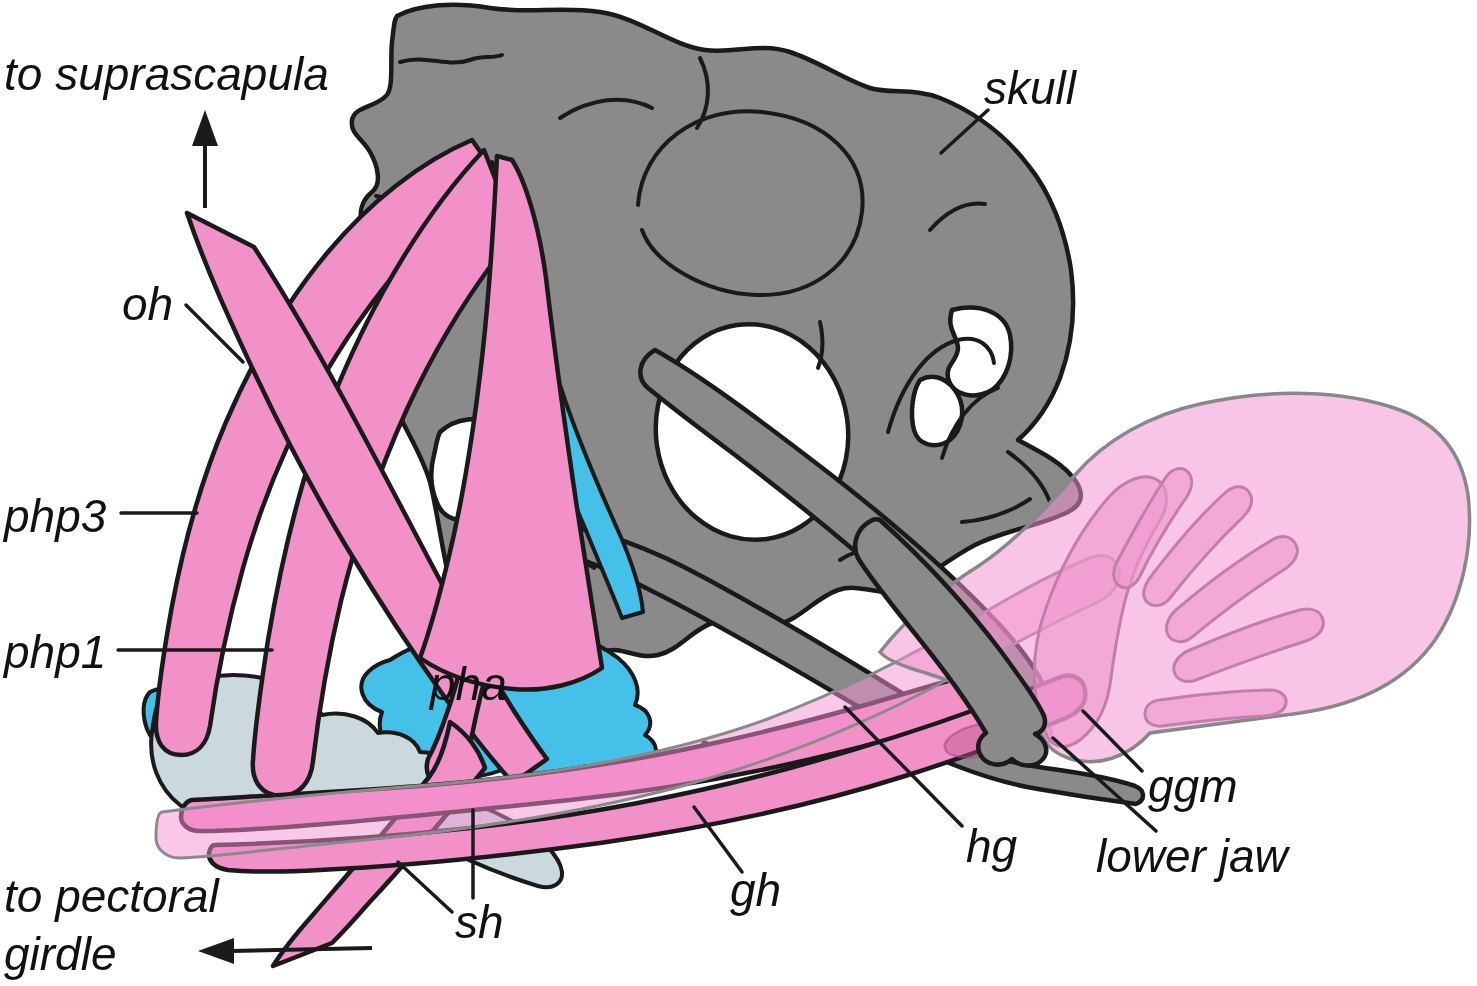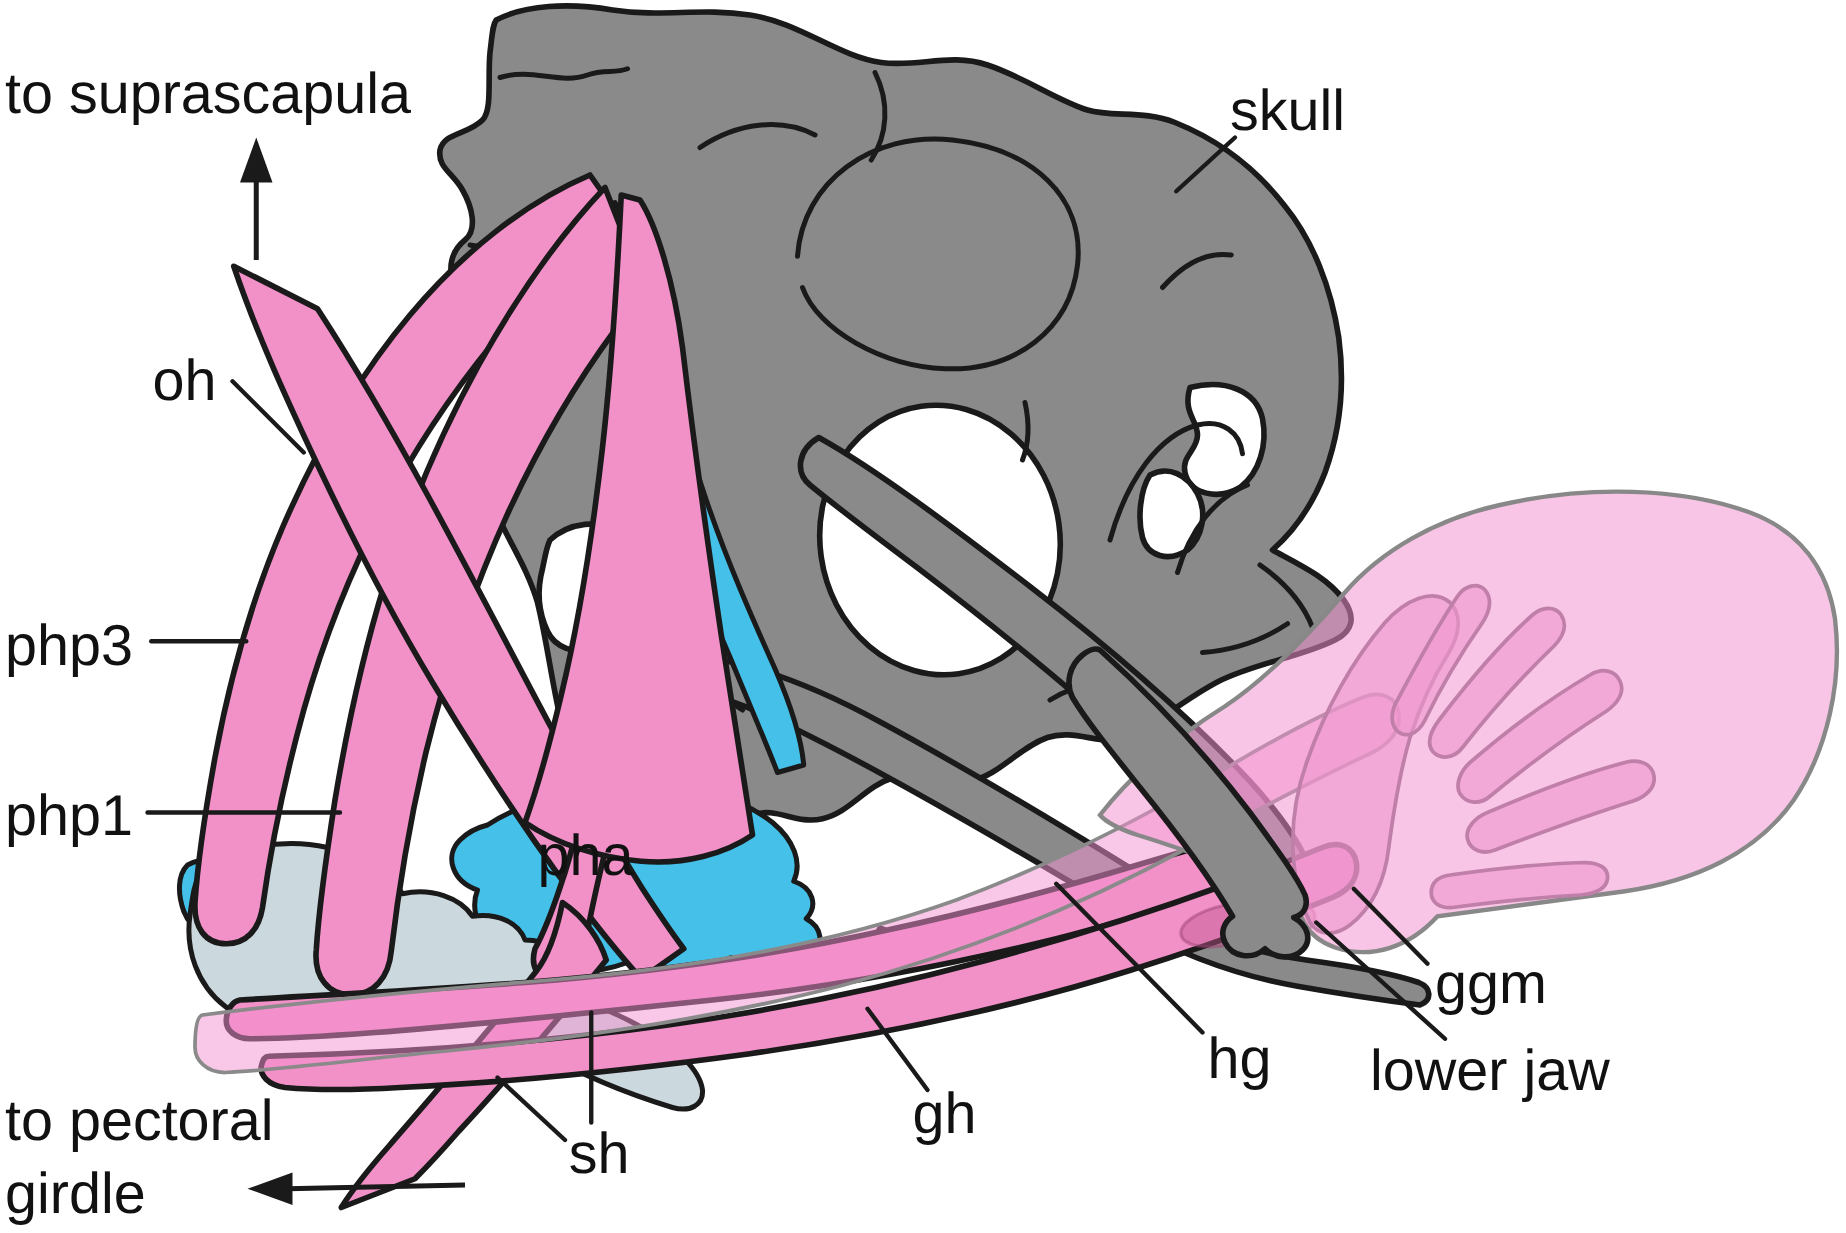--- a/index.html
+++ b/index.html
@@ -1,17 +1,17 @@
 <!DOCTYPE html>
 <html><head>
 <meta charset="utf-8">
 <style>
   html,body{margin:0;padding:0;background:#ffffff;}
   .stage{position:relative;width:1477px;height:986px;background:#fff;overflow:hidden;
-         font-family:"Liberation Sans", sans-serif;}
+         font-family:"Liberation Sans", sans-serif;font-style:italic;}
   svg{position:absolute;left:0;top:0;}
   text{font-family:"Liberation Sans", sans-serif;fill:#111;font-size:46px;}
 </style>
 </head>
 <body>
 
 <div class="stage">
 <svg width="1477" height="986" viewBox="0 0 1477 986">
 
   <g stroke="#1a1a1a" stroke-width="4.5" stroke-linejoin="round">

